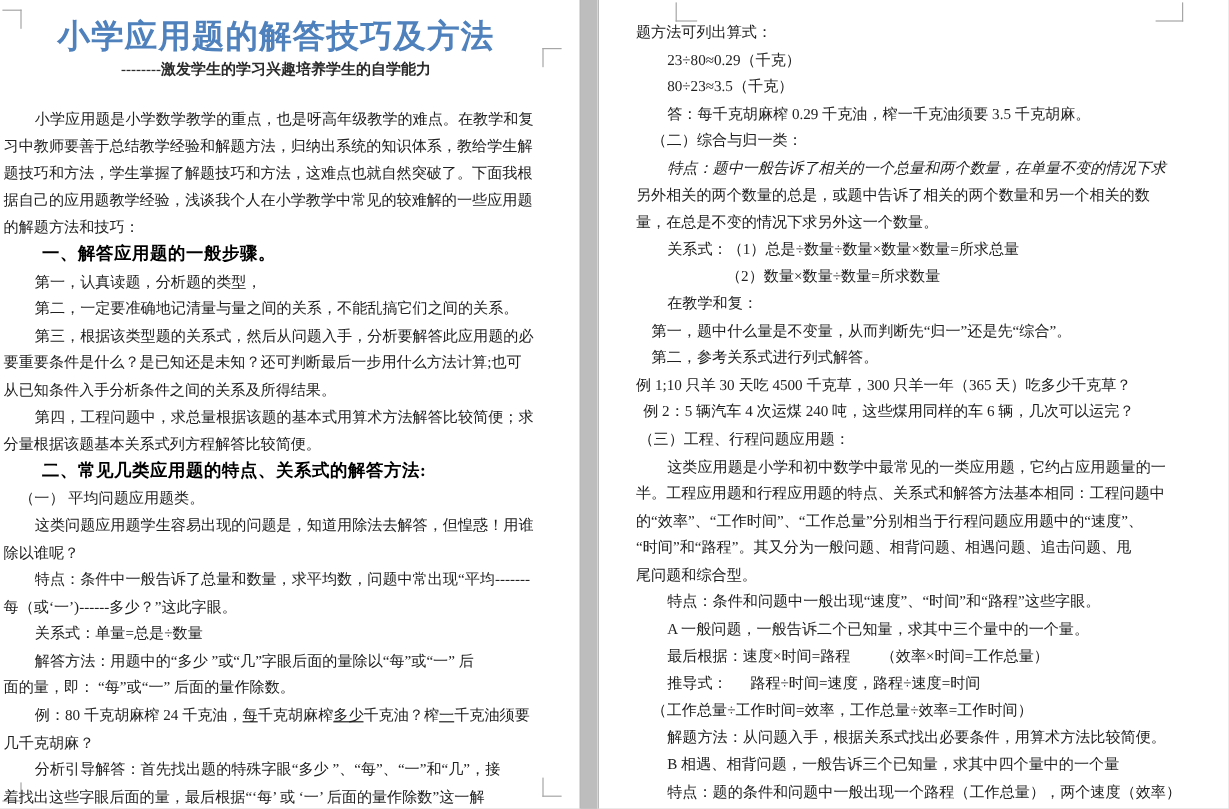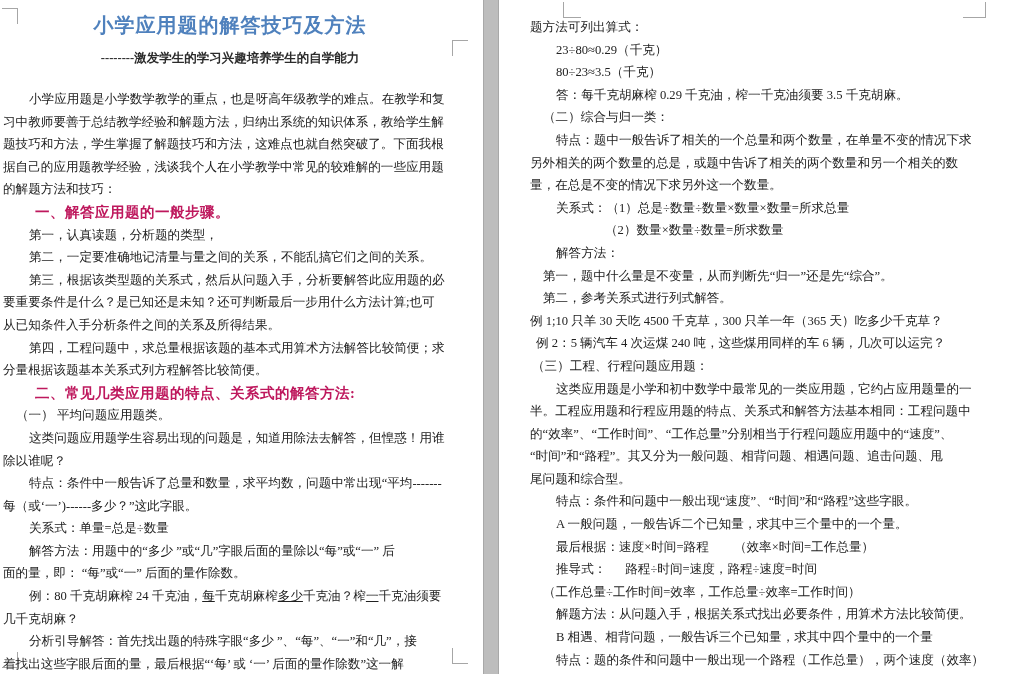--- a/index.html
+++ b/index.html
@@ -3,28 +3,28 @@
 <meta charset="utf-8">
 <style>
   html,body{margin:0;padding:0;}
   .canvas{position:relative;width:1024px;height:674px;overflow:hidden;background:#bdbdbd;
           font-family:"Liberation Serif","DejaVu Serif",serif;color:#212121;}
   .page{position:absolute;top:0;bottom:0;background:#ffffff;}
   .page1{left:0;width:484px;box-shadow:inset -1px 0 0 #a8a8a8;}
   .page2{left:498px;width:526px;box-shadow:inset 1px 0 0 #a8a8a8;}
   .gap{position:absolute;top:0;bottom:0;left:484px;width:14px;background:#bdbdbd;}
   .doc-title{position:absolute;top:12px;left:0;width:460px;text-align:center;
-             font-size:20px;font-weight:bold;color:#4f81bd;letter-spacing:1px;margin:0;}
+             font-size:27px;font-weight:bold;color:#4f81bd;letter-spacing:1px;margin:0;}
   .doc-subtitle{position:absolute;top:50px;left:0;width:460px;text-align:center;
                 font-size:12.5px;font-weight:bold;color:#2b2b2b;}
   .textcol{position:absolute;}
   .p1col{left:3px;top:88px;width:470px;}
   .p2col{left:32px;top:16px;width:486px;}
   .line{height:22.6px;line-height:22.6px;font-size:12.6px;white-space:pre;}
-  .line.h1{font-size:14.5px;font-weight:bold;color:#be185d;letter-spacing:0.5px;}
+  .line.h1{font-size:14.5px;font-weight:bold;color:#000000;letter-spacing:0.5px;}
   .u{text-decoration:underline;}
   .mark{position:absolute;border:0 solid #a6a6a6;}
   .m-tl{left:2px;top:8px;width:15px;height:15px;border-top-width:1px;border-right-width:1px;}
   .m-bl{left:2px;top:652px;width:15px;height:15px;border-bottom-width:1px;border-right-width:1px;}
   .m-br{left:452px;top:648px;width:15px;height:15px;border-bottom-width:1px;border-left-width:1px;}
   .m-tr1{left:452px;top:40px;width:15px;height:15px;border-top-width:1px;border-left-width:1px;}
   .m2-tl{left:65px;top:2px;width:17px;height:15px;border-bottom-width:1px;border-left-width:1px;}
   .m2-tr{left:465px;top:2px;width:22px;height:15px;border-bottom-width:1px;border-right-width:1px;}
 </style>
 </head>
@@ -73,26 +73,26 @@
 
   <div class="page page2">
     <div class="mark m2-tl"></div>
     <div class="mark m2-tr"></div>
     <div class="textcol p2col" id="p2lines">
         <div class="line body">题方法可列出算式：</div>
         <div class="line body" style="padding-left: 26px;">23÷80≈0.29（千克）</div>
         <div class="line body" style="padding-left: 26px;">80÷23≈3.5（千克）</div>
         <div class="line body" style="padding-left: 26px;">答：每千克胡麻榨 0.29 千克油，榨一千克油须要 3.5 千克胡麻。</div>
         <div class="line body" style="padding-left: 13px;">（二）综合与归一类：</div>
-        <div class="line body" style="padding-left: 26px;">特点：题中一般告诉了相关的一个总量和两个数量，在单量不变的情况下求</div>
+        <div class="line body" style="padding-left: 26px; font-style: italic;">特点：题中一般告诉了相关的一个总量和两个数量，在单量不变的情况下求</div>
         <div class="line body">另外相关的两个数量的总是，或题中告诉了相关的两个数量和另一个相关的数</div>
         <div class="line body">量，在总是不变的情况下求另外这一个数量。</div>
         <div class="line body" style="padding-left: 26px;">关系式：（1）总是÷数量÷数量×数量×数量=所求总量</div>
         <div class="line body" style="padding-left: 75px;">（2）数量×数量÷数量=所求数量</div>
-        <div class="line body" style="padding-left: 26px;">解答方法：</div>
+        <div class="line body" style="padding-left: 26px;">在教学和复：</div>
         <div class="line body" style="padding-left: 13px;">第一，题中什么量是不变量，从而判断先“归一”还是先“综合”。</div>
         <div class="line body" style="padding-left: 13px;">第二，参考关系式进行列式解答。</div>
         <div class="line body">例 1;10 只羊 30 天吃 4500 千克草，300 只羊一年（365 天）吃多少千克草？</div>
         <div class="line body" style="padding-left: 6px;">例 2：5 辆汽车 4 次运煤 240 吨，这些煤用同样的车 6 辆，几次可以运完？</div>
         <div class="line body" style="padding-left: 2px;">（三）工程、行程问题应用题：</div>
         <div class="line body" style="padding-left: 26px;">这类应用题是小学和初中数学中最常见的一类应用题，它约占应用题量的一</div>
         <div class="line body">半。工程应用题和行程应用题的特点、关系式和解答方法基本相同：工程问题中</div>
         <div class="line body">的“效率”、“工作时间”、“工作总量”分别相当于行程问题应用题中的“速度”、</div>
         <div class="line body">“时间”和“路程”。其又分为一般问题、相背问题、相遇问题、追击问题、甩</div>
         <div class="line body">尾问题和综合型。</div>

